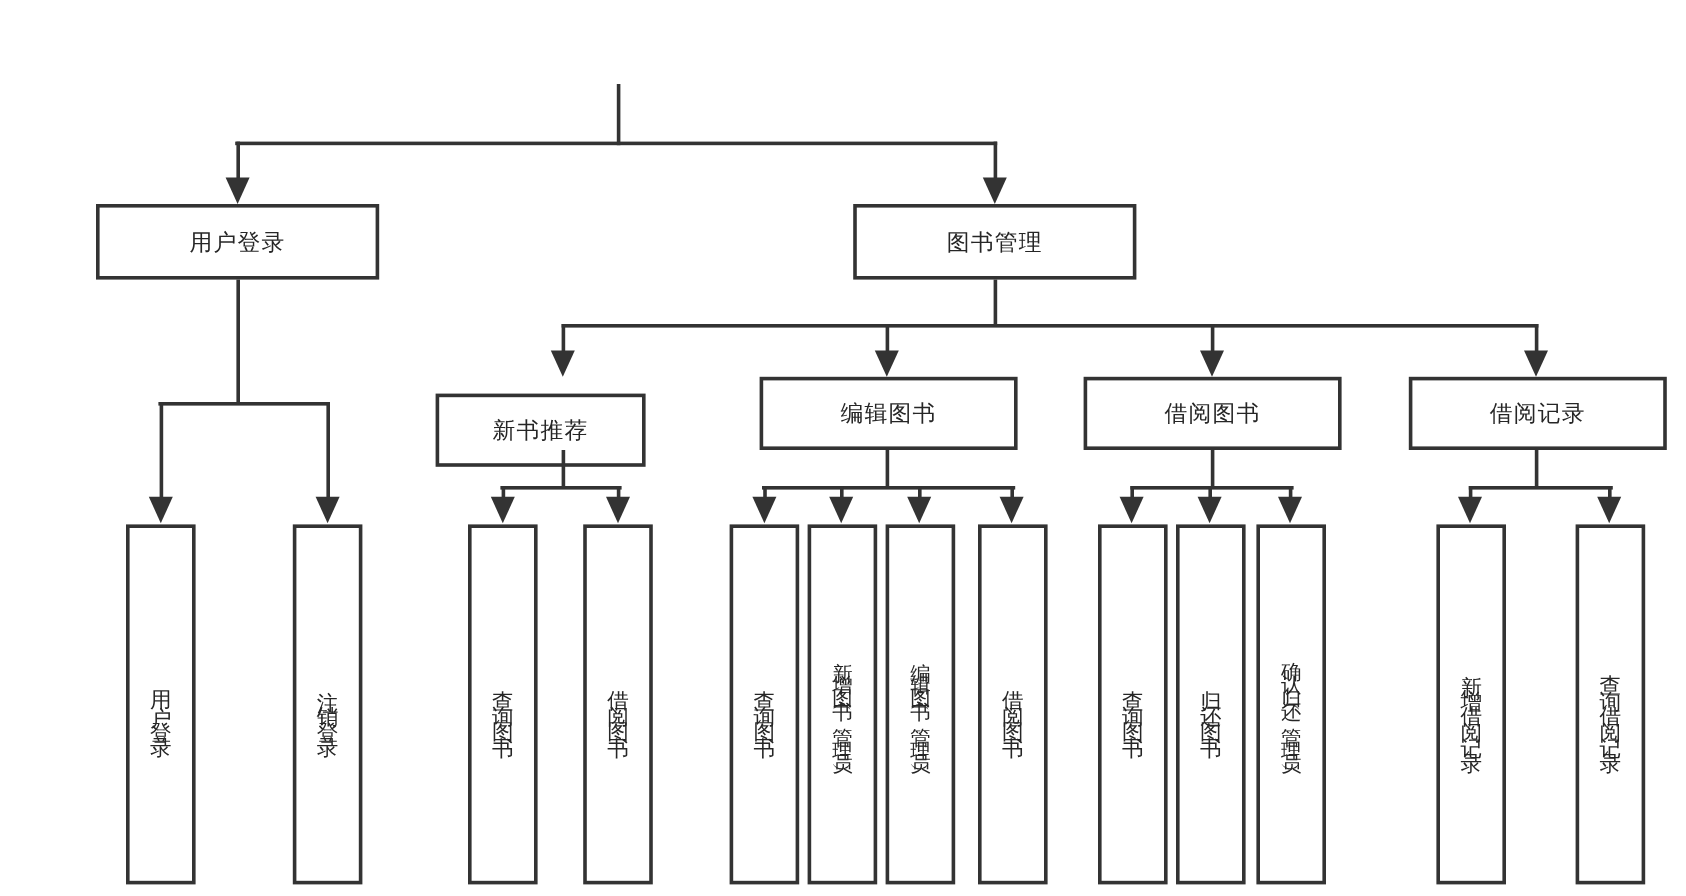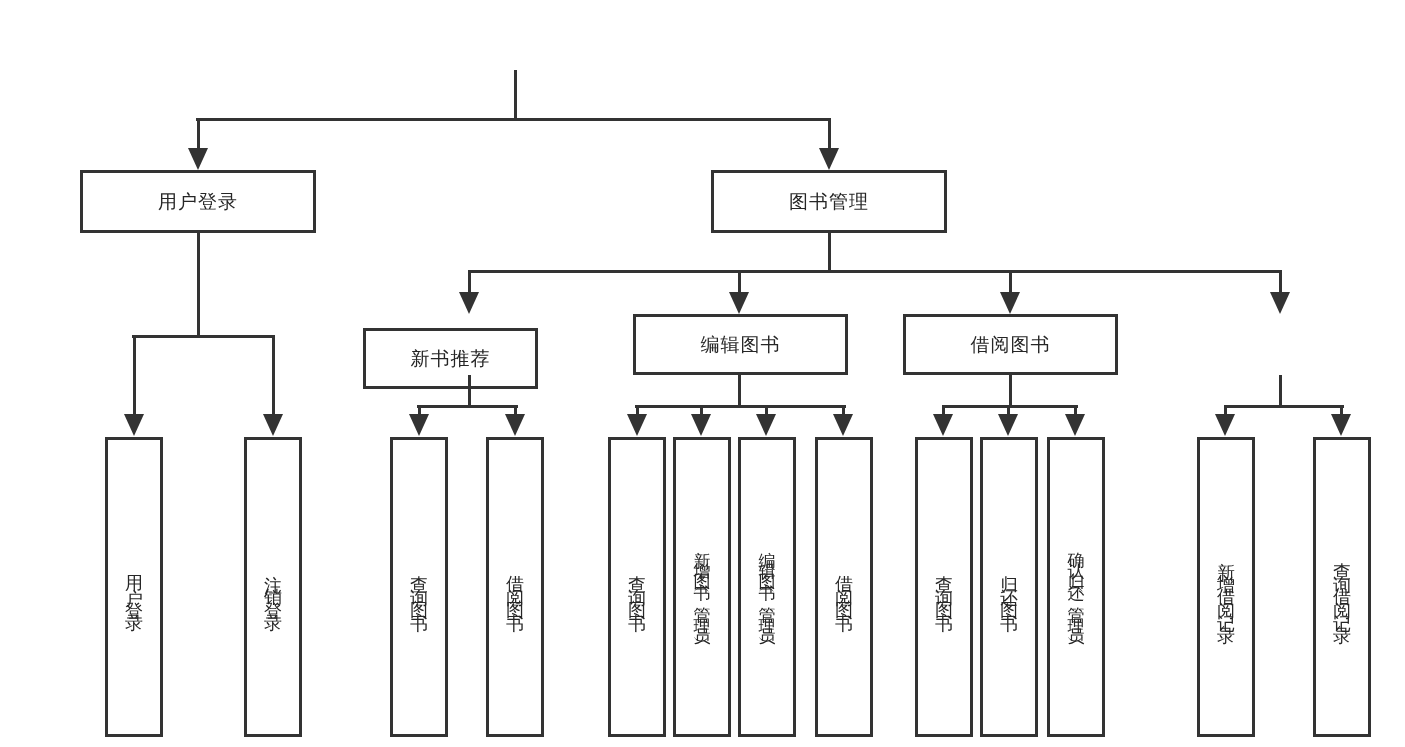--- a/index.html
+++ b/index.html
@@ -80,20 +80,21 @@
   <div class="node" style="left:80px; top:170px; width:236px; height:63px;">用户登录</div>
 
   <div class="node" style="left:711px; top:170px; width:236px; height:63px;">图书管理</div>
 
   <div class="node" style="left:363px; top:328px; width:175px; height:61px;">新书推荐</div>
 
   <div class="node" style="left:633px; top:314px; width:215px; height:61px;">编辑图书</div>
 
   <div class="node" style="left:903px; top:314px; width:215px; height:61px;">借阅图书</div>
 
+  <div class="node" style="left:1174px; top:314px; width:215px; height:61px;">借阅记录</div>
 
   <div class="leaf" style="left:105px;">用户登录</div>
   <div class="leaf" style="left:244px;">注销登录</div>
 
   <div class="leaf" style="left:390px;">查询图书</div>
   <div class="leaf" style="left:486px;">借阅图书</div>
 
   <div class="leaf" style="left:608px;">查询图书</div>
   <div class="leaf tight" style="left:673px;">新增图书（管理员）</div>
   <div class="leaf tight" style="left:738px;">编辑图书（管理员）</div>

